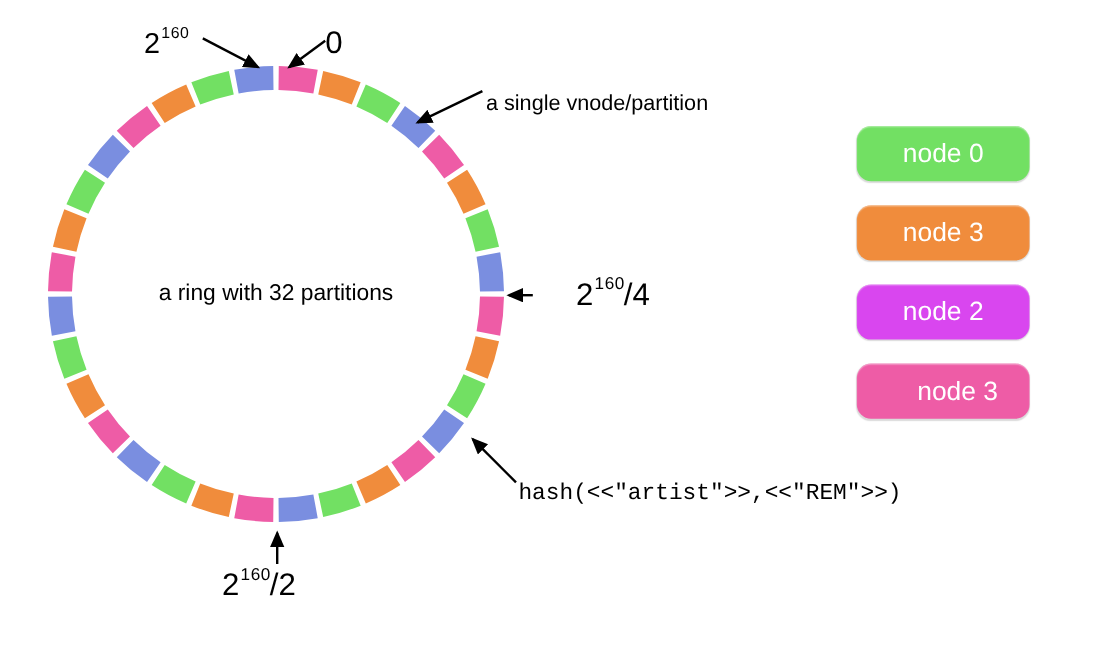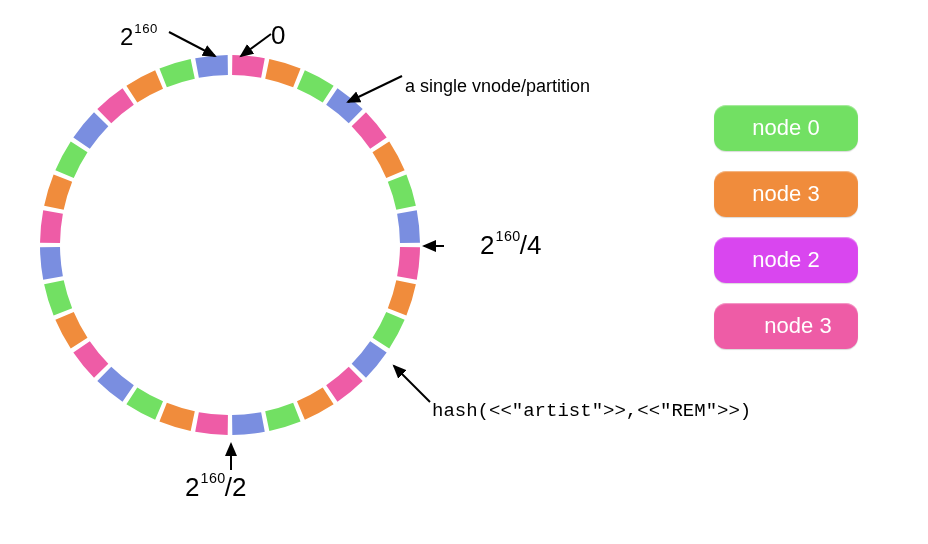--- a/index.html
+++ b/index.html
@@ -131,20 +131,21 @@
         <path d="M 3.2118544885674964 224.7877664761612 A 190 190 0 0 1 0.014179764514125281 192.321230158697 L 20.01268715772315 192.07689014199207 A 170 170 0 0 0 22.873764542402512 221.1258963207758 Z" fill="#7a8ee0"></path>
         <path d="M 0.014179764514125281 187.6787698413031 A 190 190 0 0 1 3.211854488567525 155.21223352383876 L 22.87376454240254 158.87410367922416 A 170 170 0 0 0 20.01268715772315 187.92310985800805 Z" fill="#ee5ca6"></path>
         <path d="M 4.117553566834971 150.6589767796828 A 190 190 0 0 1 13.587692892626421 119.44011124545536 L 32.15740943024471 126.86746795646005 A 170 170 0 0 0 23.684126875589186 154.80013711866357 Z" fill="#f08c3c"></path>
         <path d="M 15.364285541505438 115.15103717771936 A 190 190 0 0 1 30.742957325660086 86.37956592146759 L 47.50685655453796 97.28698003499731 A 170 170 0 0 0 33.746992326610126 123.02987536953837 Z" fill="#72e063"></path>
         <path d="M 33.322170085978826 82.51950124123422 A 190 190 0 0 1 54.0183805962902 57.301095768108866 L 68.33223527036492 71.26940147672899 A 170 170 0 0 0 49.81457323482314 93.83323795268325 Z" fill="#7a8ee0"></path>
         <path d="M 57.301095768108866 54.01838059629017 A 190 190 0 0 1 82.5195012412341 33.32217008597891 L 93.83323795268313 49.81457323482323 A 170 170 0 0 0 71.26940147672899 68.3322352703649 Z" fill="#ee5ca6"></path>
         <path d="M 86.37956592146749 30.74295732566017 A 190 190 0 0 1 115.15103717771932 15.364285541505438 L 123.02987536953833 33.746992326610126 A 170 170 0 0 0 97.28698003499723 47.50685655453805 Z" fill="#f08c3c"></path>
         <path d="M 119.4401112454553 13.58769289262645 A 190 190 0 0 1 150.65897677968283 4.117553566834971 L 154.8001371186636 23.684126875589186 A 170 170 0 0 0 126.86746795646 32.15740943024471 Z" fill="#72e063"></path>
         <path d="M 155.2122335238388 3.2118544885674964 A 190 190 0 0 1 187.67876984130297 0.014179764514125281 L 187.92310985800793 20.01268715772315 A 170 170 0 0 0 158.87410367922416 22.873764542402512 Z" fill="#7a8ee0"></path>
       </svg>
+    <div class="center-text">a ring with 32 partitions</div>
   </div>
 </div>
 
 <div class="label label-2160">
   <span>2</span><sup>160</sup>
 </div>
 <div class="label label-0">
   <span>0</span>
 </div>
 <div class="label label-vnode">a single vnode/partition</div>

